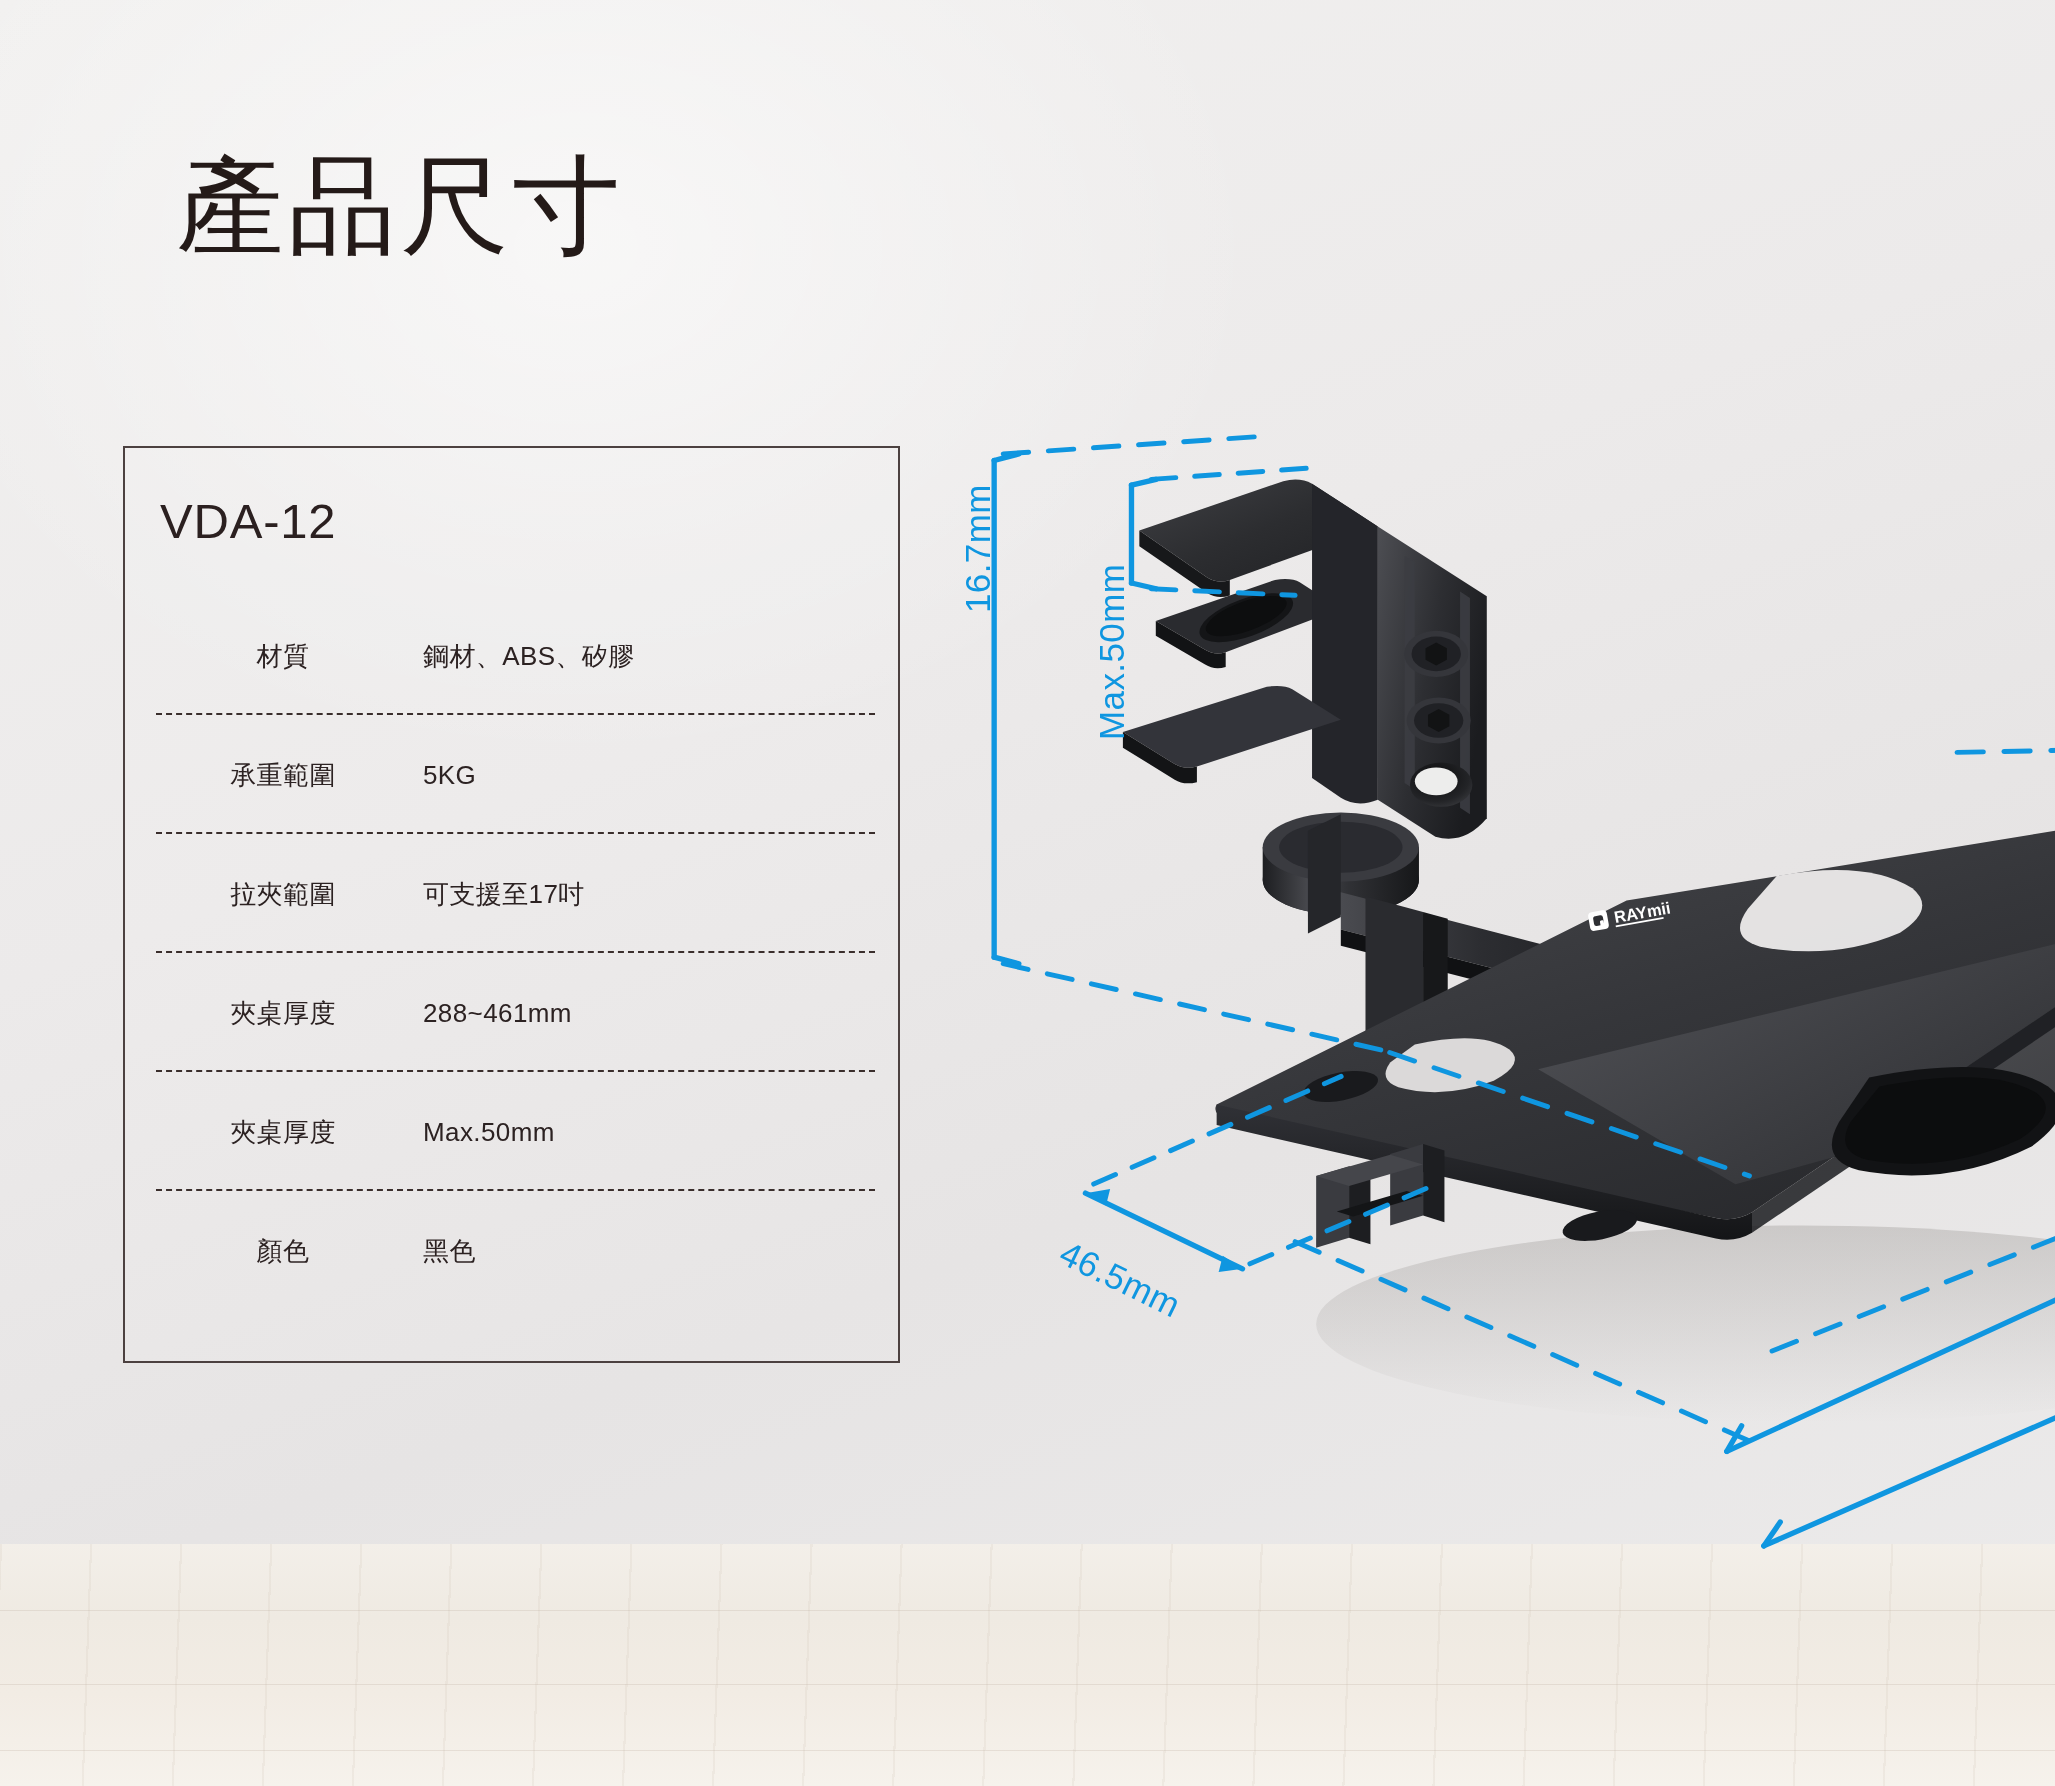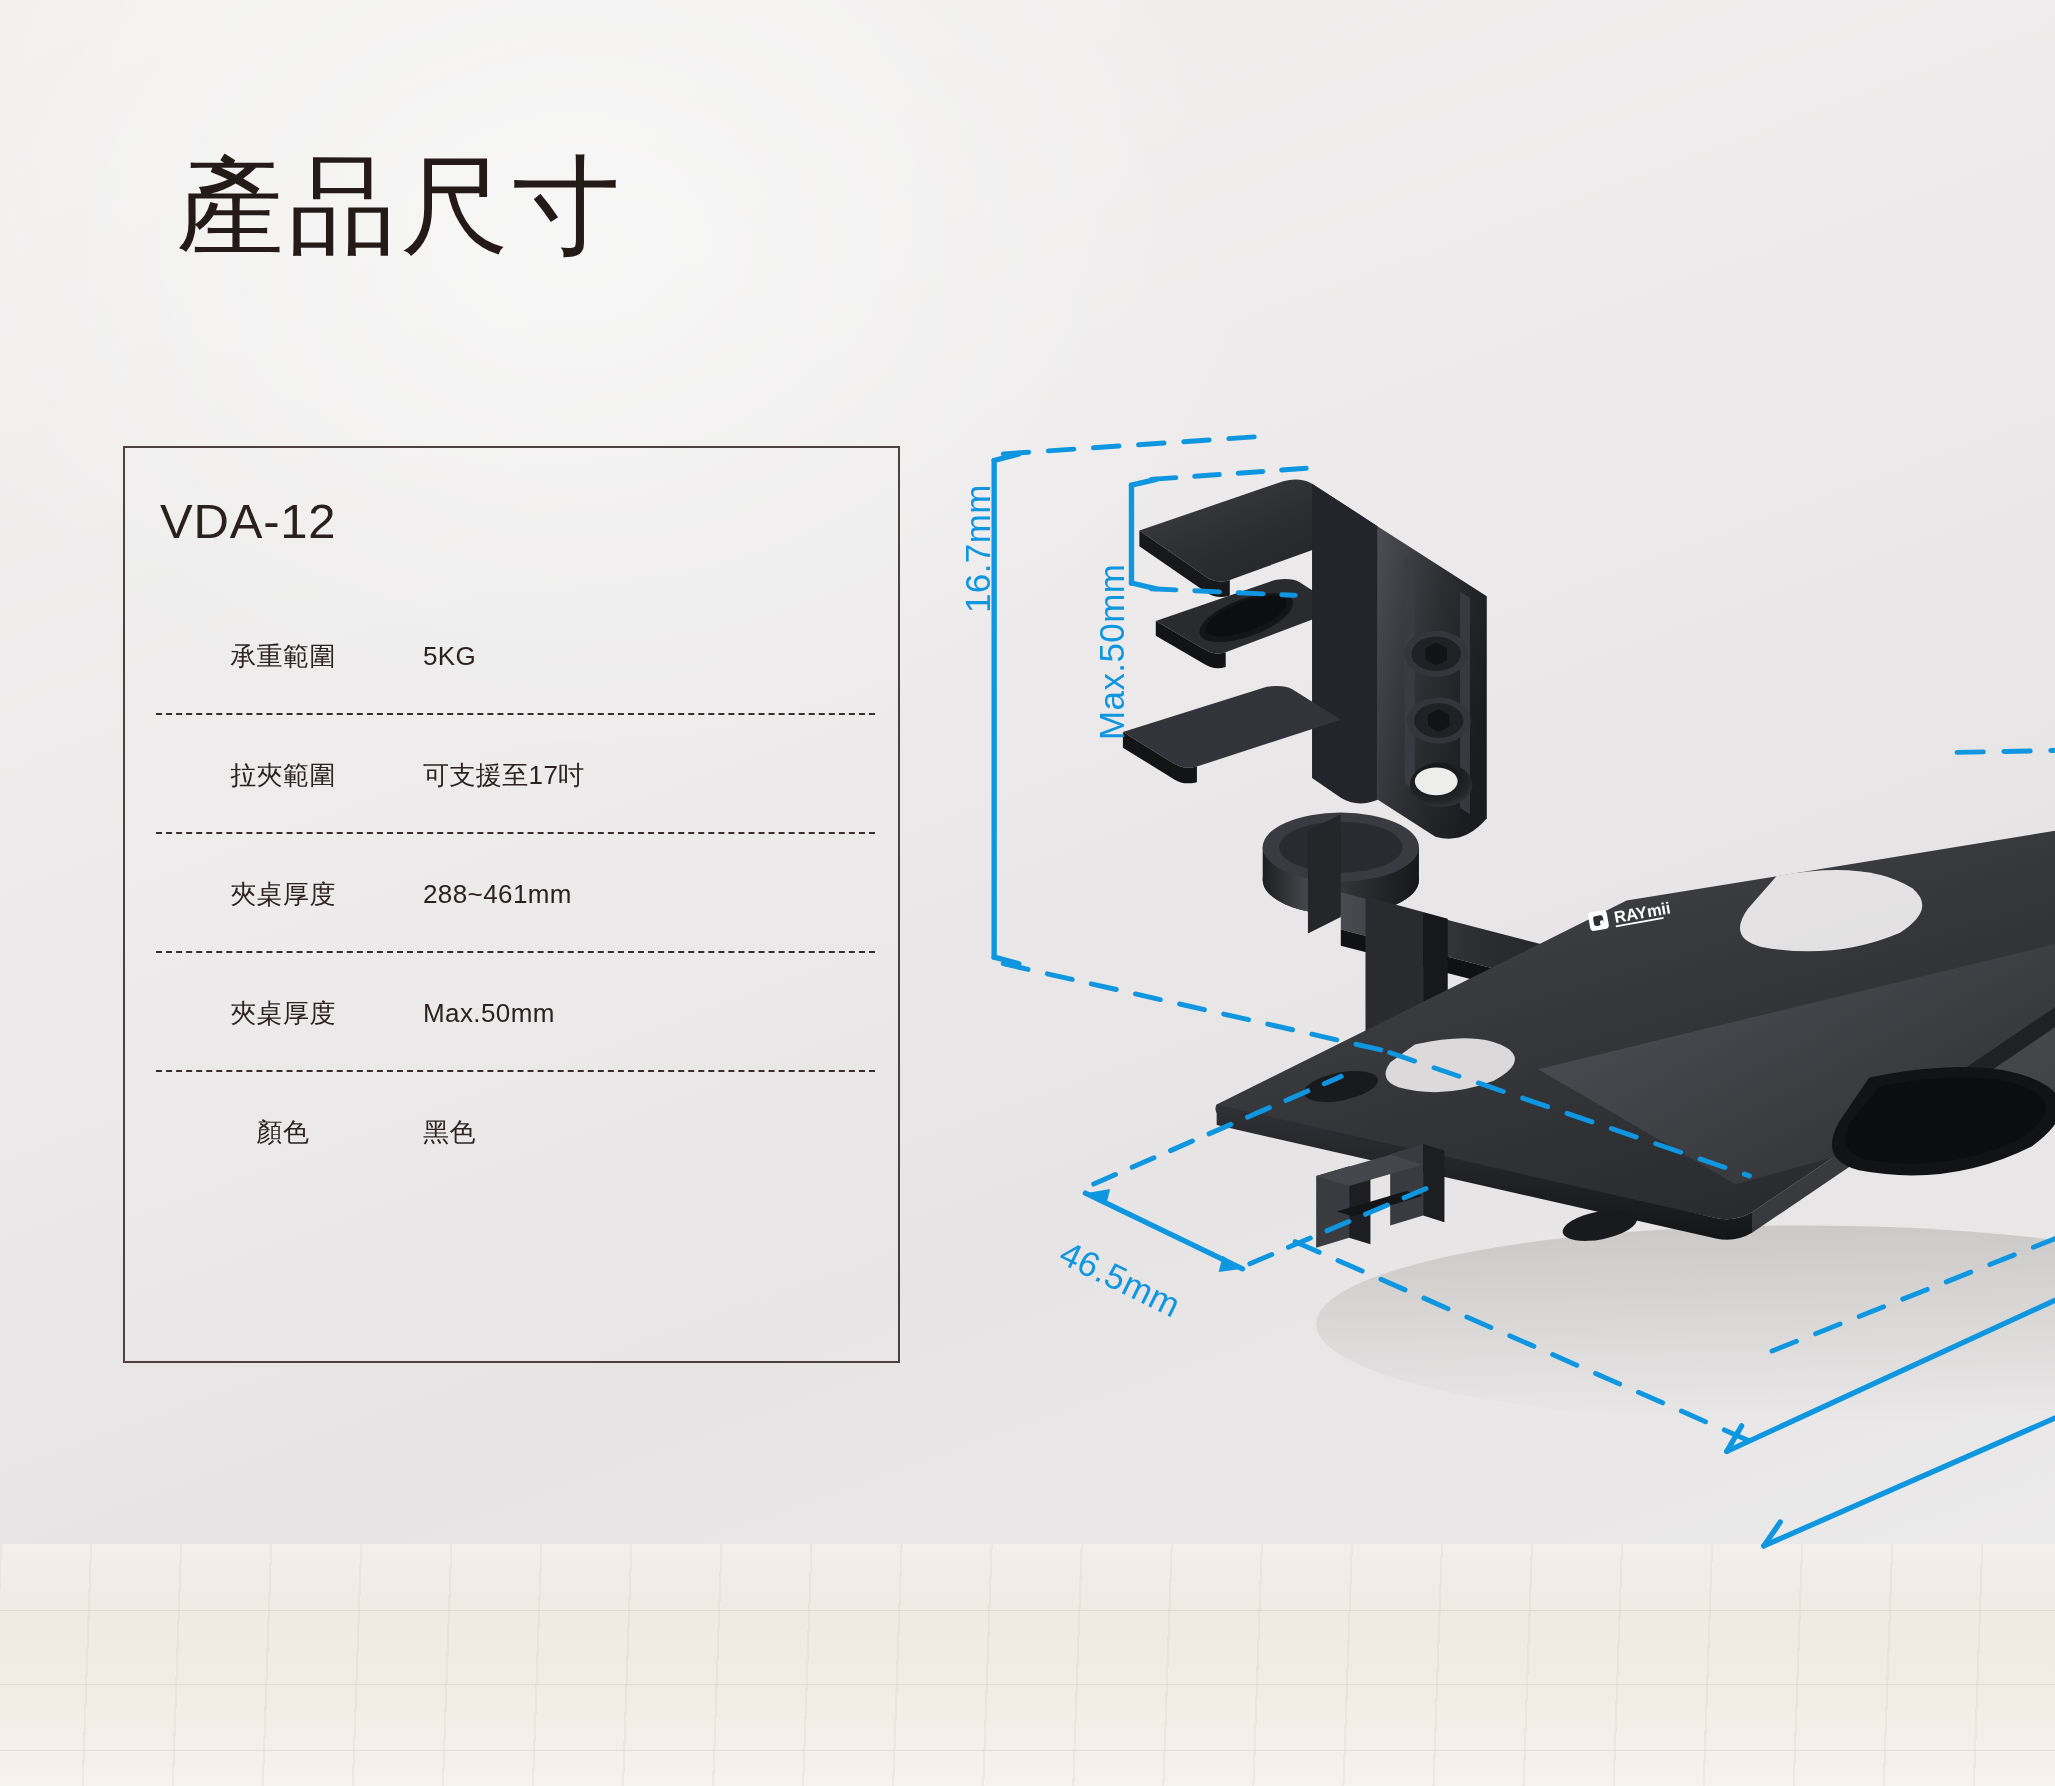--- a/index.html
+++ b/index.html
@@ -87,20 +87,25 @@
     <div class="bg-floor-seam" style="left:0;top:206px;width:2855px;"></div>
   </div>
 
   <div class="title">產品尺寸</div>
 
   <div class="spec-card"></div>
   <div class="spec-model">VDA-12</div>
 
   <div class="spec-table">
 
+    <div class="spec-row">
+      <span class="label">材質</span>
+      <span class="value">鋼材、ABS、矽膠</span>
+      <span class="spec-sep"></span>
+    </div>
 
     <div class="spec-row">
       <span class="label">承重範圍</span>
       <span class="value">5KG</span>
       <span class="spec-sep"></span>
     </div>
 
     <div class="spec-row">
       <span class="label">拉夾範圍</span>
       <span class="value">可支援至17吋</span>

